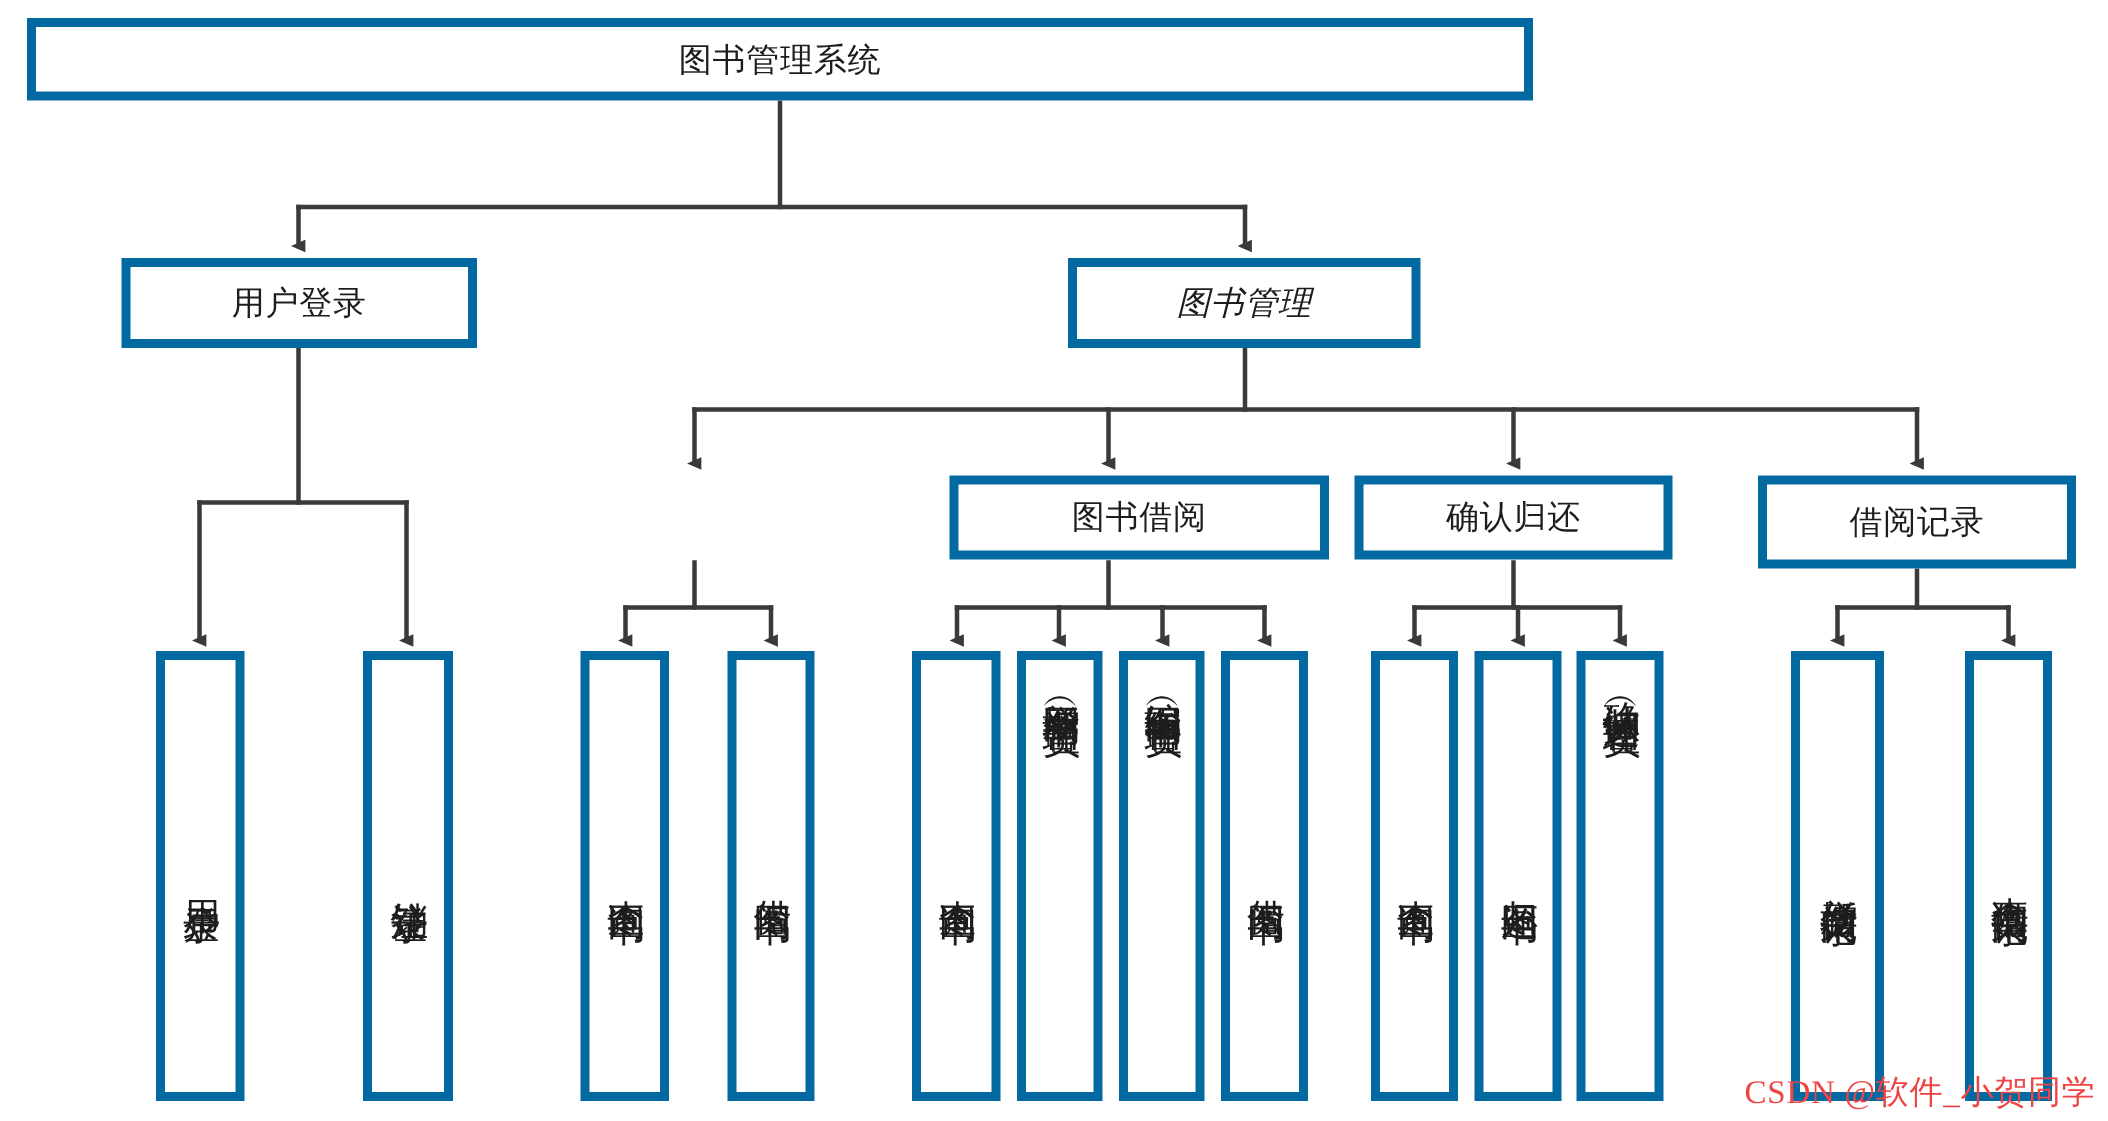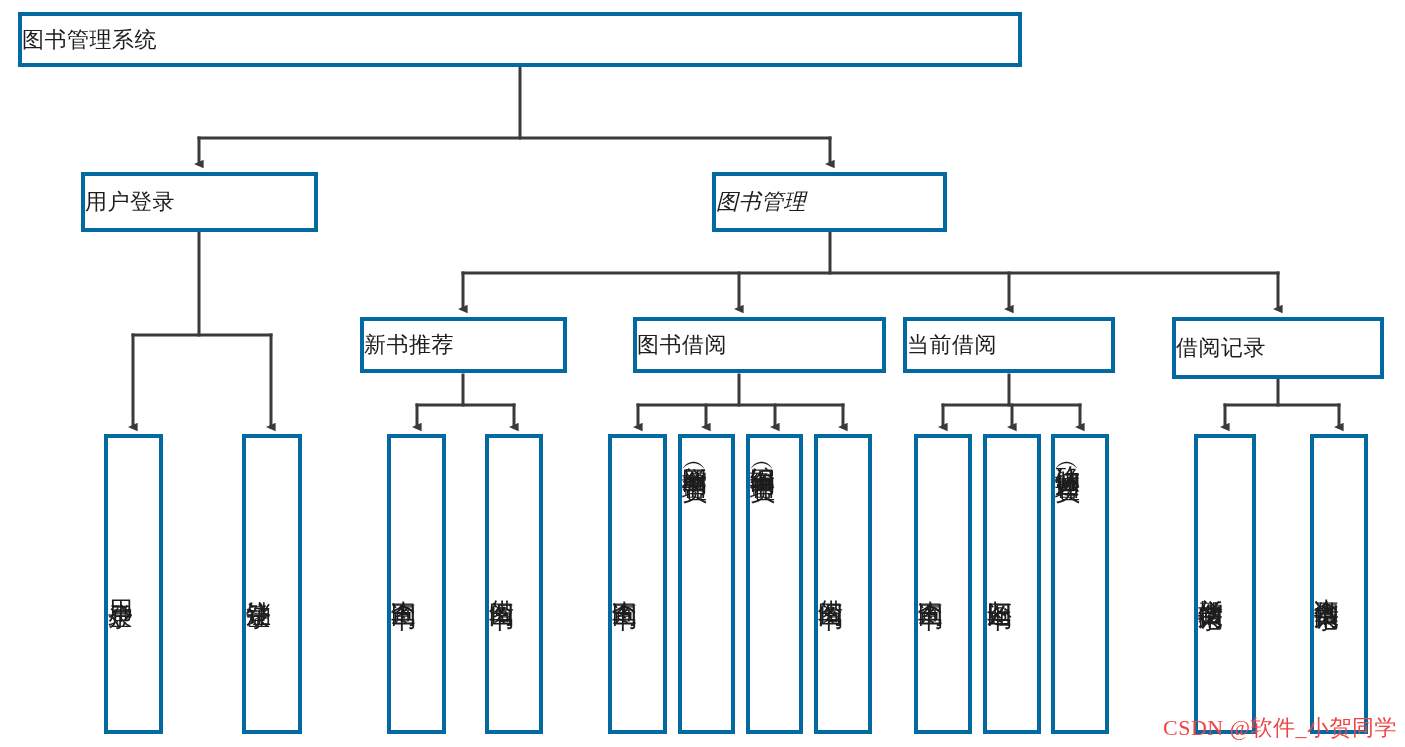--- a/index.html
+++ b/index.html
@@ -22,24 +22,25 @@
   #edge-layer {
     position: absolute;
     left: 0;
     top: 0;
     width: 1405px;
     height: 747px;
   }
   .node {
     position: absolute;
     box-sizing: border-box;
-    border: 4px solid #0369a1;
+    border: 6px solid #0369a1;
     background: #ffffff;
     display: flex;
     align-items: center;
+    justify-content: center;
     color: #1d1d1d;
     z-index: 2;
   }
   .node .label {
     display: block;
     text-align: center;
     line-height: 1.18;
     letter-spacing: 0.5px;
   }
   .node.horizontal .label {
@@ -137,30 +138,27 @@
   </div>
 
   <div class="node horizontal" style="left:81px; top:172px; width:237px; height:60px;">
     <span class="label">用户登录</span>
   </div>
 
   <div class="node horizontal" style="left:712px; top:172px; width:235px; height:60px;font-style:italic;">
     <span class="label">图书管理</span>
   </div>
 
-  <div class="node horizontal" style="left:360px; top:317px; width:207px; height:56px;">
-    <span class="label">新书推荐</span>
-  </div>
 
   <div class="node horizontal" style="left:633px; top:317px; width:253px; height:56px;">
     <span class="label">图书借阅</span>
   </div>
 
   <div class="node horizontal" style="left:903px; top:317px; width:212px; height:56px;">
-    <span class="label">当前借阅</span>
+    <span class="label">确认归还</span>
   </div>
 
   <div class="node horizontal" style="left:1172px; top:317px; width:212px; height:62px;">
     <span class="label">借阅记录</span>
   </div>
 
   <div class="node vertical centered" style="left:104px; top:434px; width:59px; height:300px;">
     <span class="label">用户登录</span>
   </div>
 

